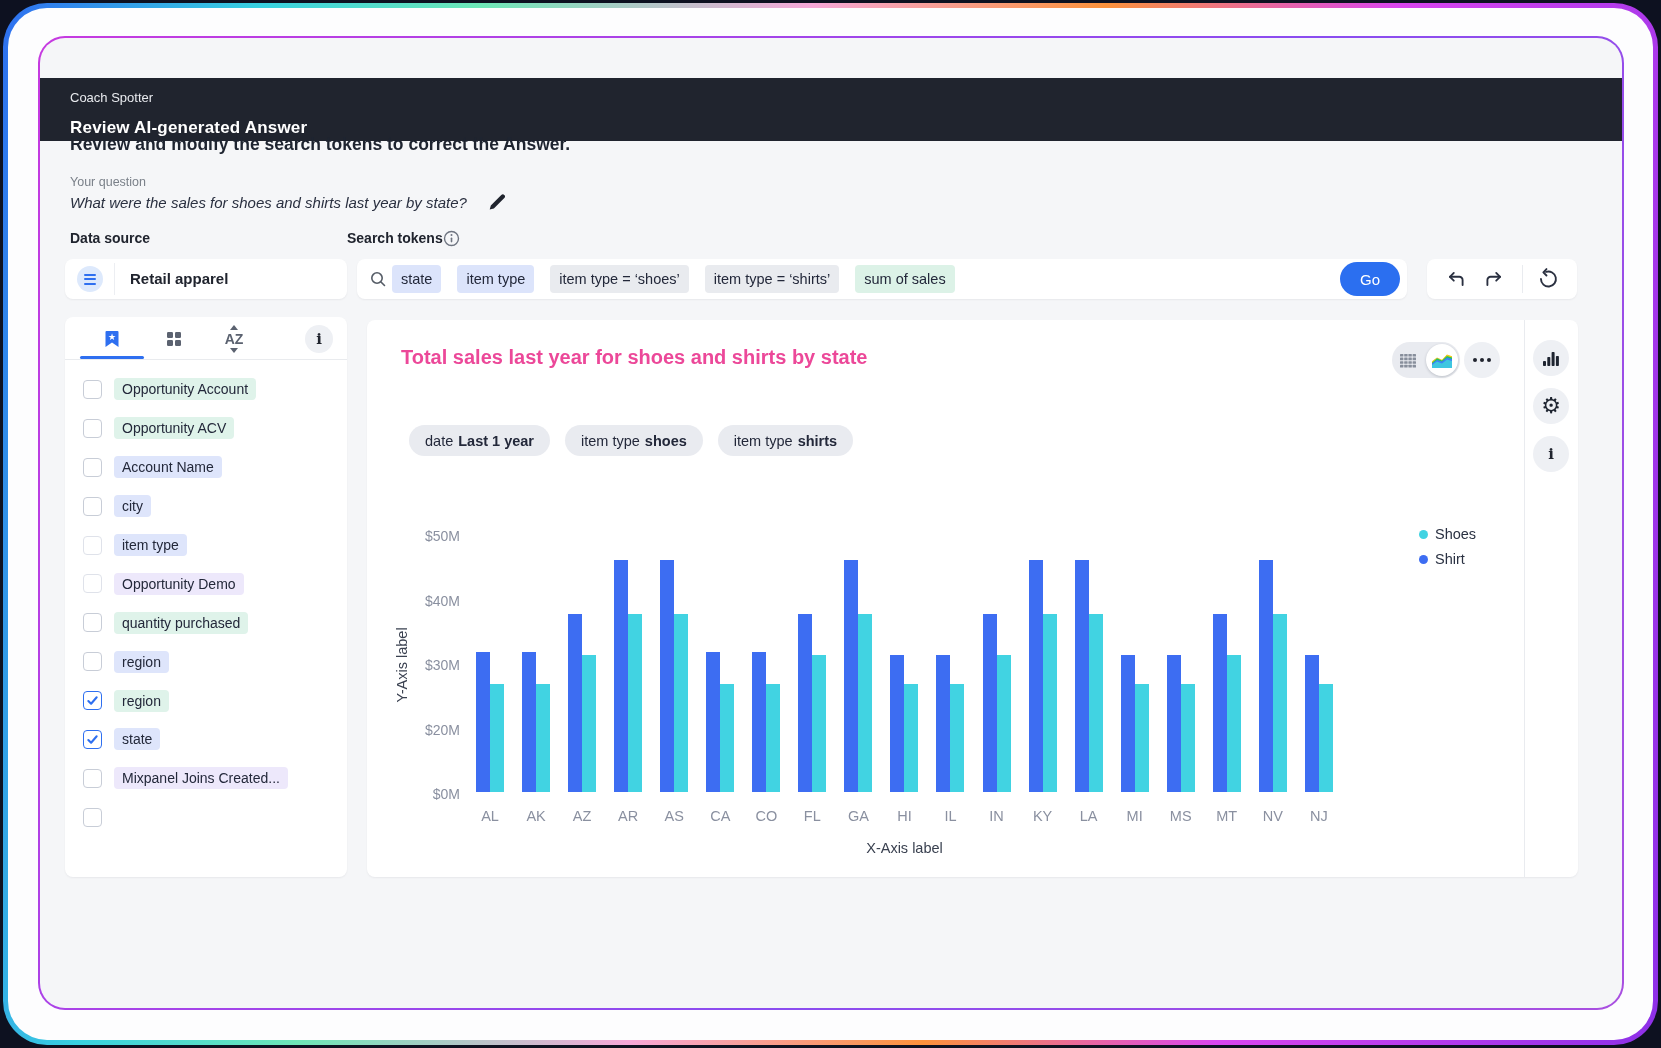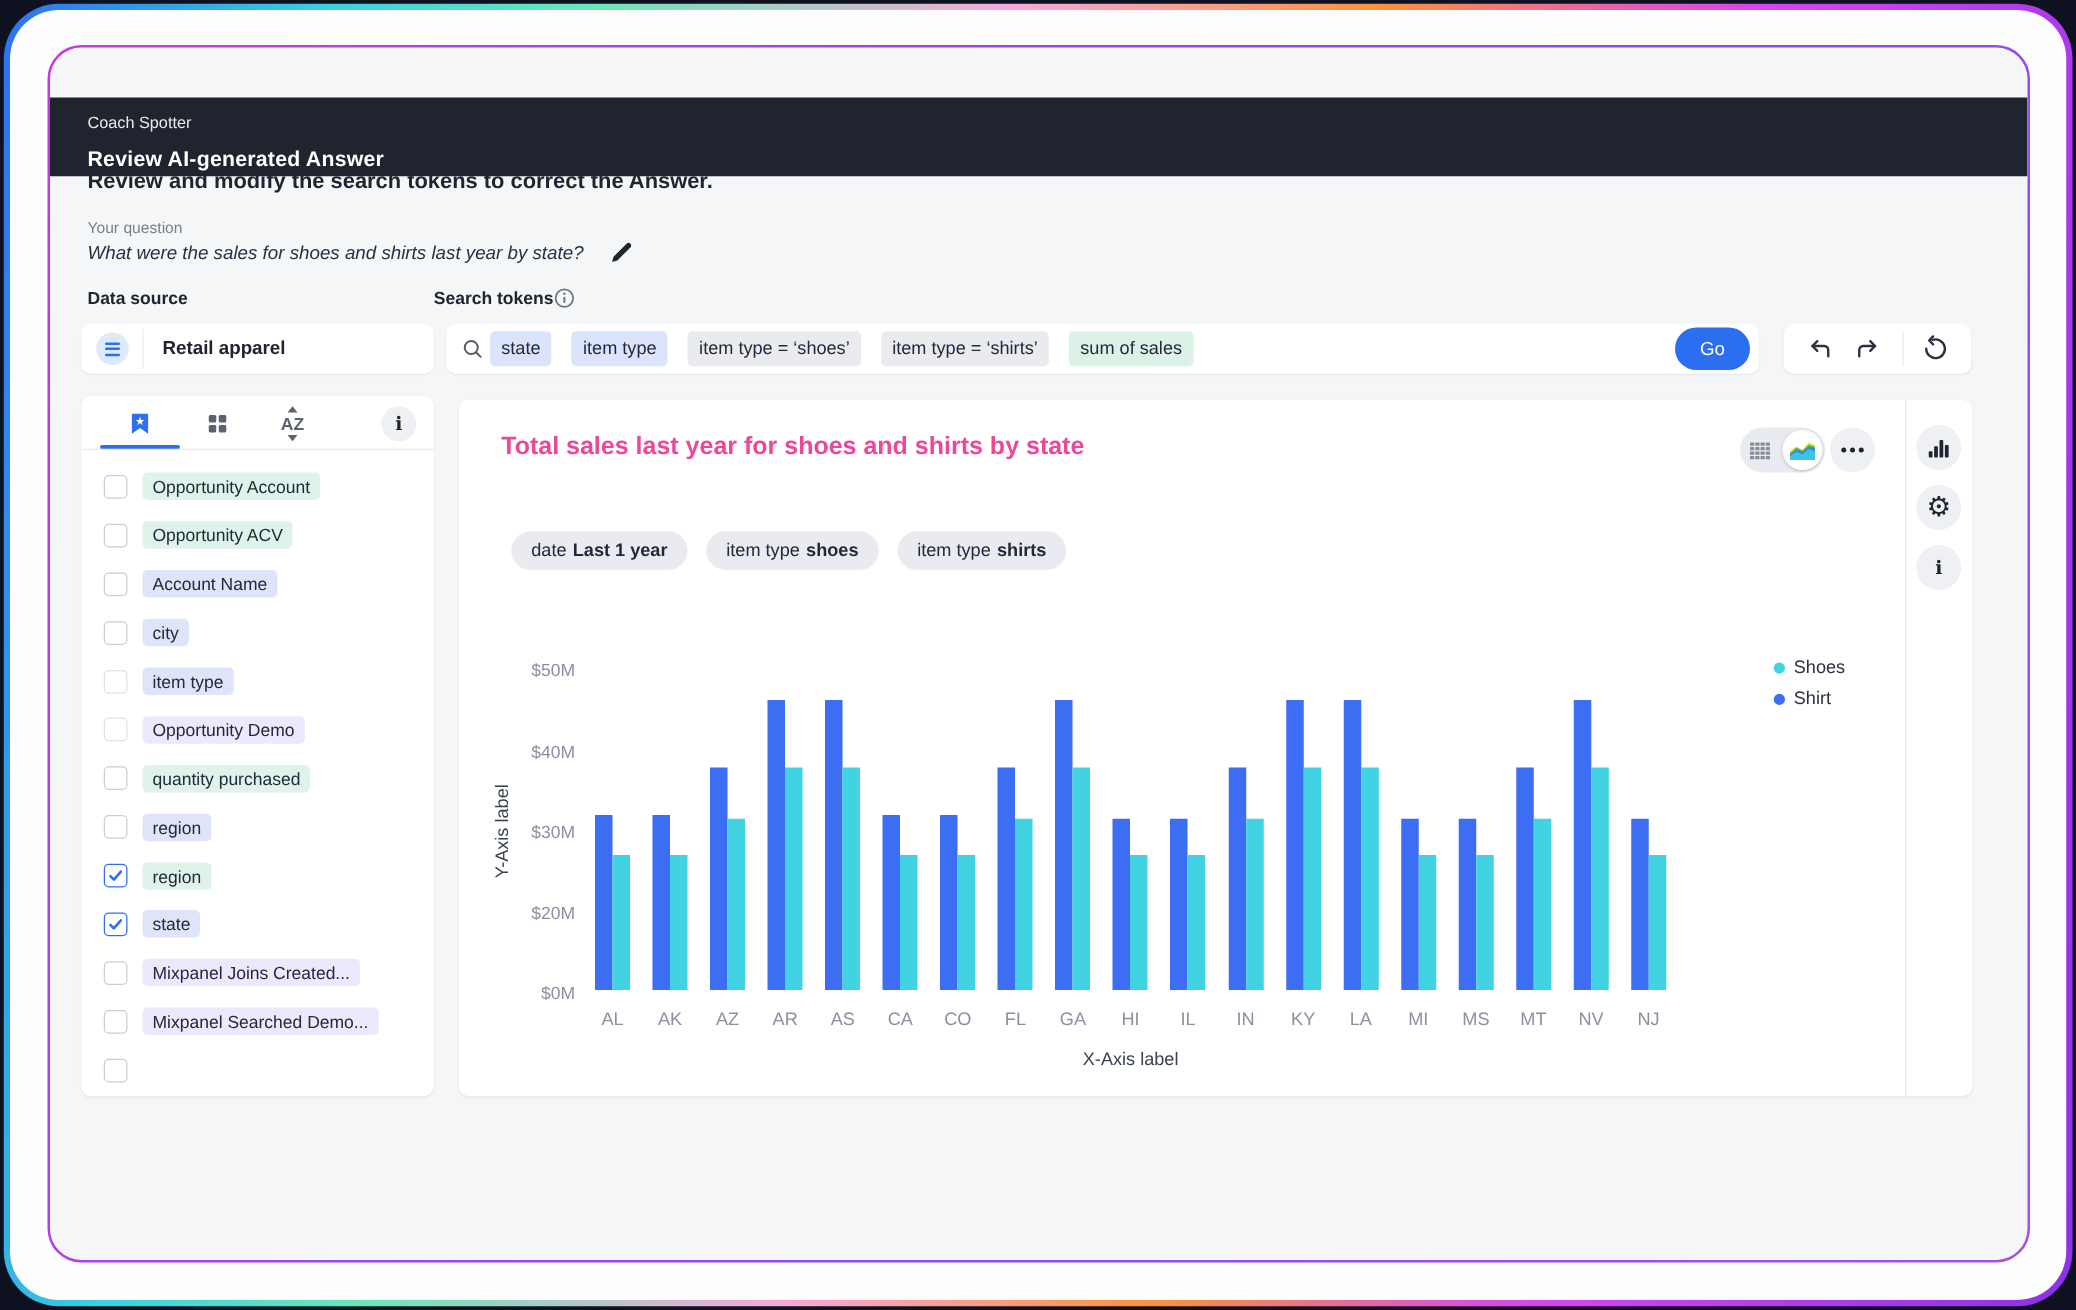--- a/index.html
+++ b/index.html
@@ -256,24 +256,20 @@
                 </svg>
               </div>
               <span class="fieldchip c-blue">state</span>
             </div>
             <div class="srow">
               <div class="cbox"></div>
               <span class="fieldchip c-purple">Mixpanel Joins Created...</span>
             </div>
             <div class="srow">
               <div class="cbox"></div>
-              <span class="fieldchip c-purple">Mixpanel Searched Demo...</span>
-            </div>
-            <div class="srow">
-              <div class="cbox"></div>
             </div>
           </div>
       </div>
 
       <div class="white-card answer">
         <div class="a-title">Total sales last year for shoes and shirts by state</div>
 
         <div class="toggle">
           <div class="opt-table">
             <span>

